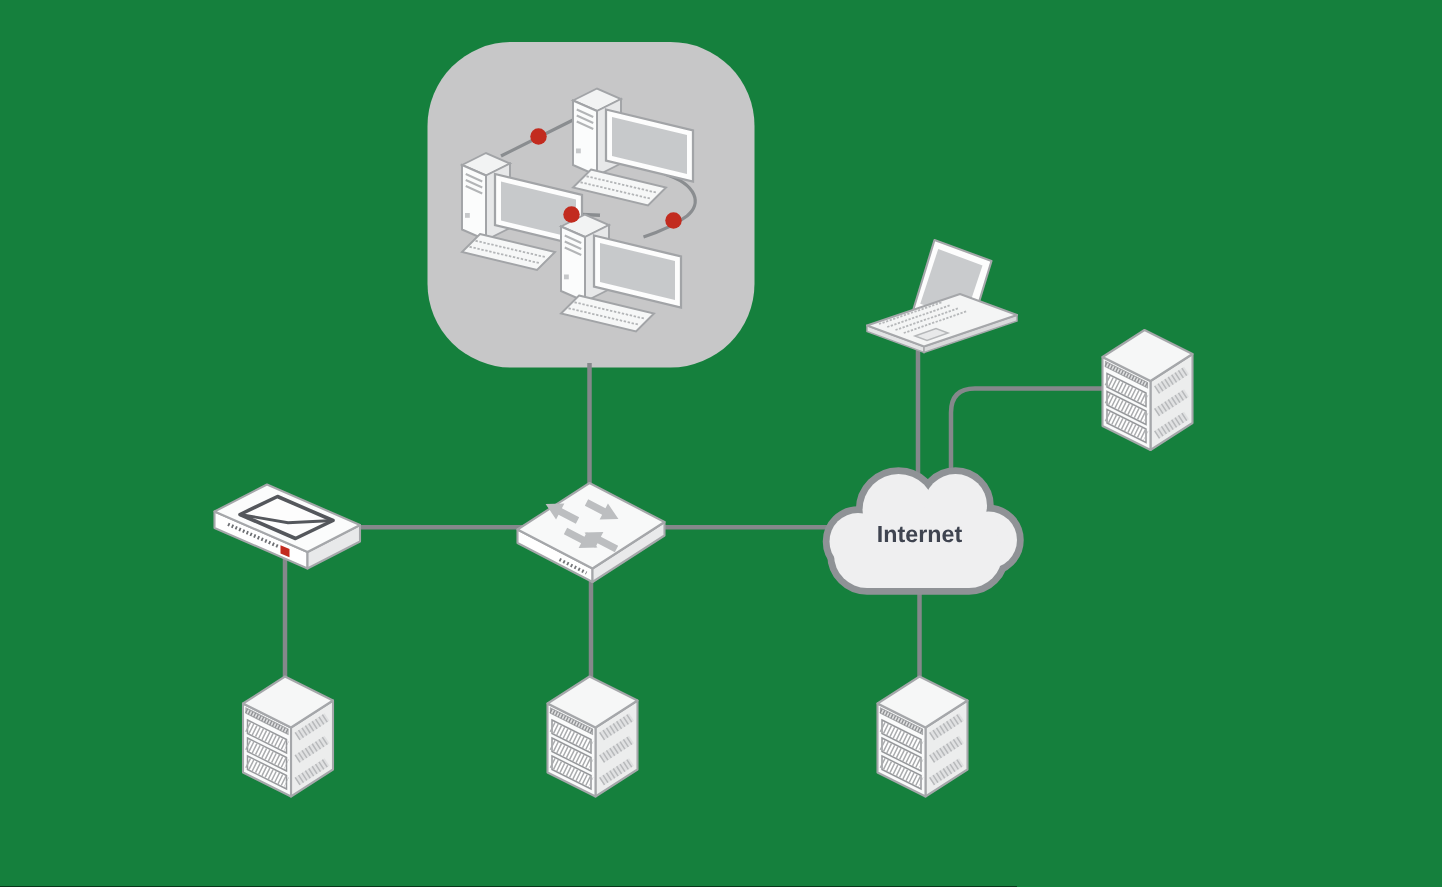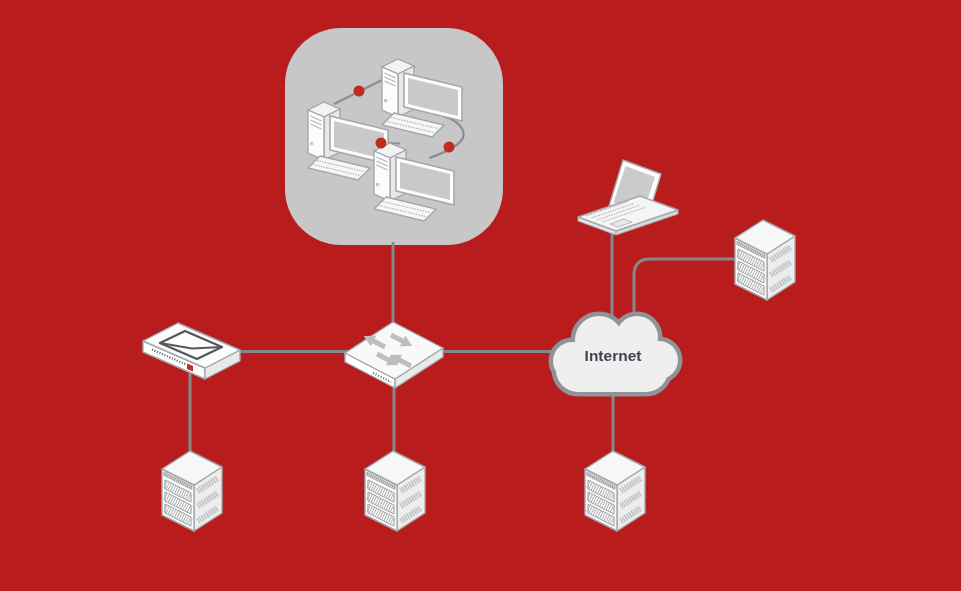--- a/index.html
+++ b/index.html
@@ -1,16 +1,16 @@
 <!DOCTYPE html>
 <html><head>
 <meta charset="utf-8">
 <style>
   html,body{margin:0;padding:0;background:#000;}
-  .stage{position:relative;width:961px;height:591px;background:#b91c1c;overflow:hidden;
+  .stage{position:relative;width:961px;height:591px;background:#15803d;overflow:hidden;
          font-family:"Liberation Sans", sans-serif;}
   svg{display:block;}
   .cloud-label{font-family:"Liberation Sans", sans-serif;font-size:15.5px;font-weight:bold;
                fill:#3F4450;text-anchor:middle;}
   .link{stroke:#85888B;stroke-width:3;fill:none;}
   .lanlink{stroke:#8A8D90;stroke-width:2.2;fill:none;}
   .dev{stroke:#A5A7AA;stroke-width:1.4;stroke-linejoin:round;}
 </style>
 </head>
 <body>

